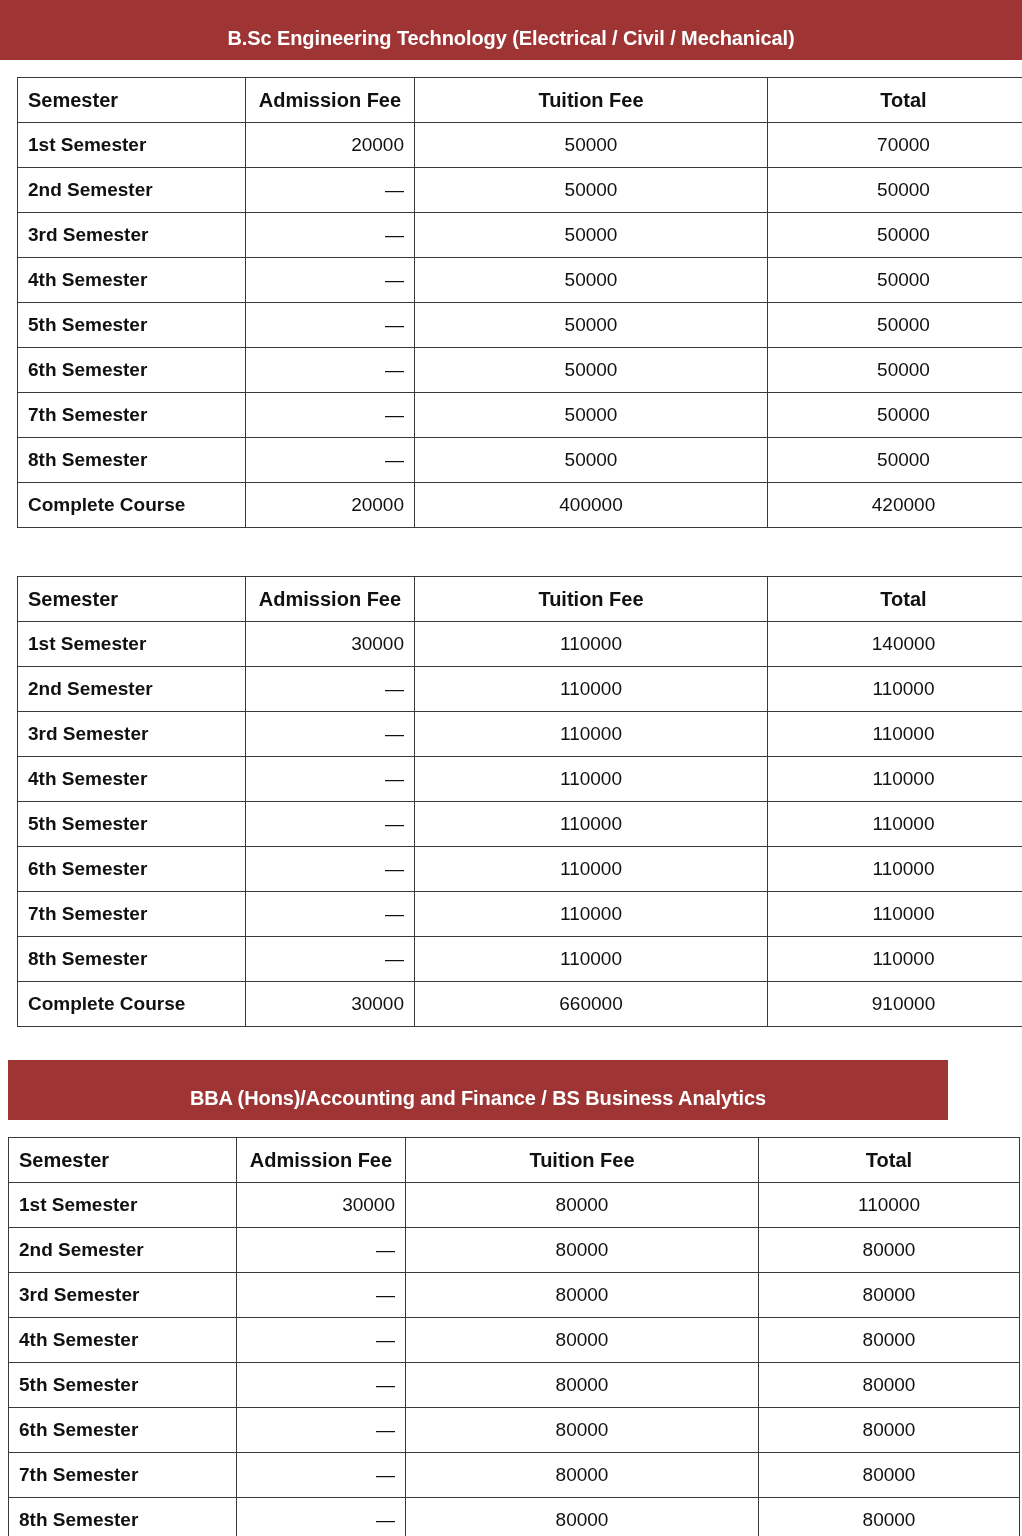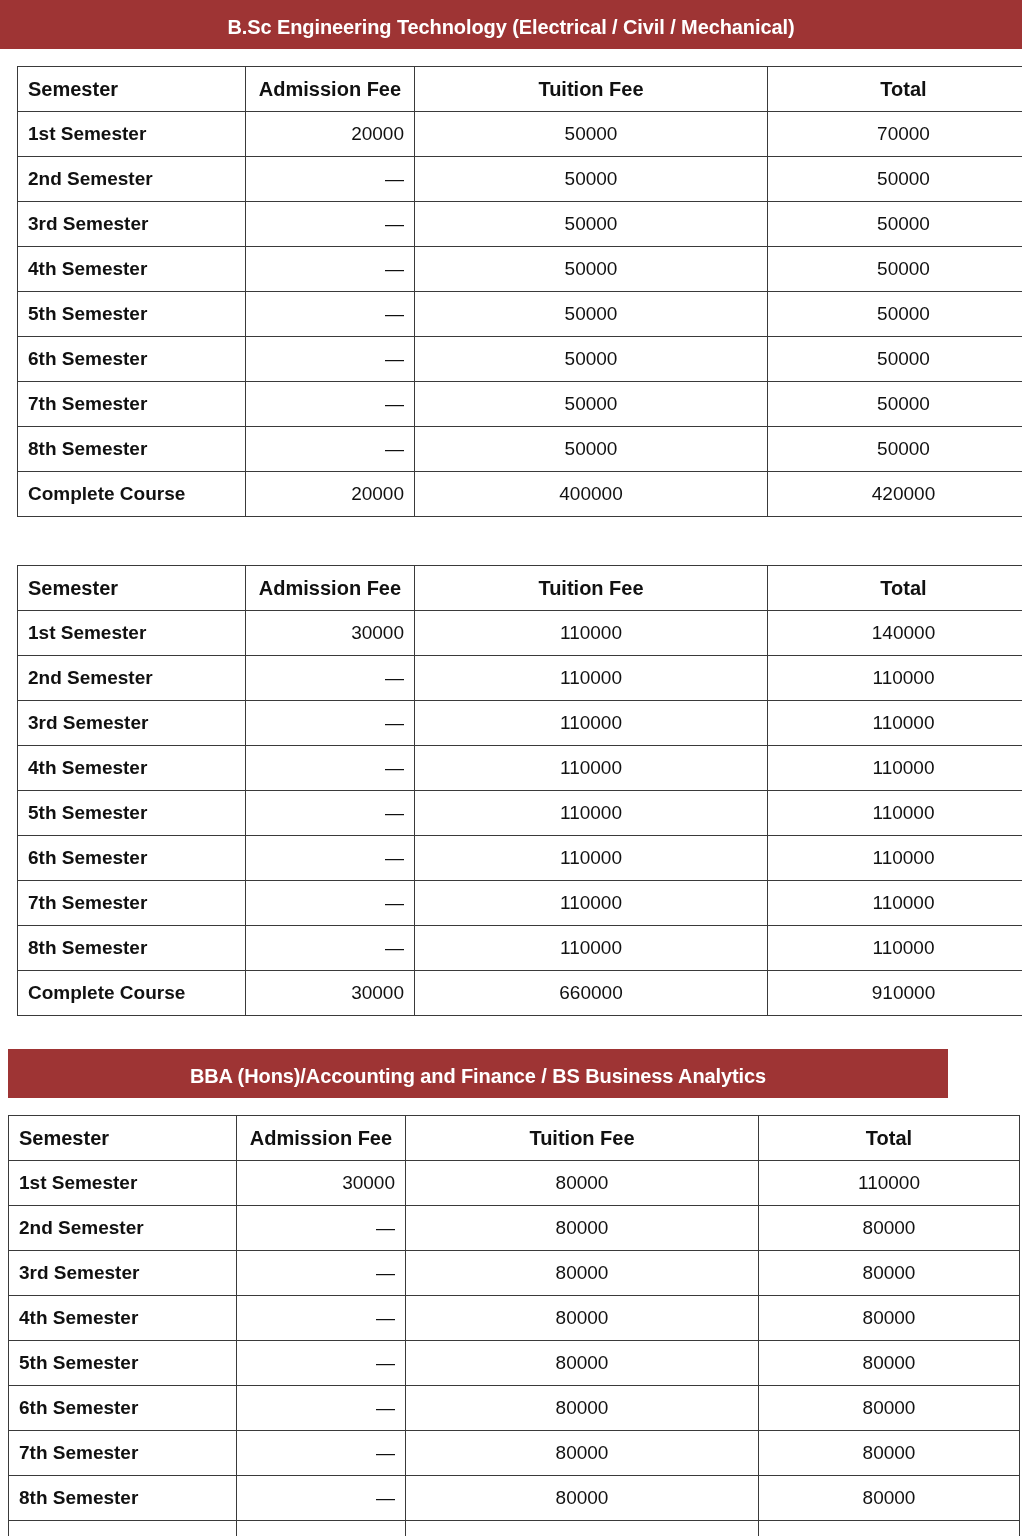--- a/index.html
+++ b/index.html
@@ -26,21 +26,21 @@
   }
 
   
   .banner {
     background: #9e3434;
     color: #ffffff;
     font-weight: bold;
     text-align: center;
     font-size: 20px;
     line-height: 1;
-    padding: 17px 6px 12px 6px;
+    padding: 28px 6px 12px 6px;
     letter-spacing: -0.1px;
     box-sizing: border-box;
     white-space: nowrap;
     overflow: hidden;
   }
   .banner.full {
     width: 1022px;
     margin-left: 0;
   }
   .banner.inset {

